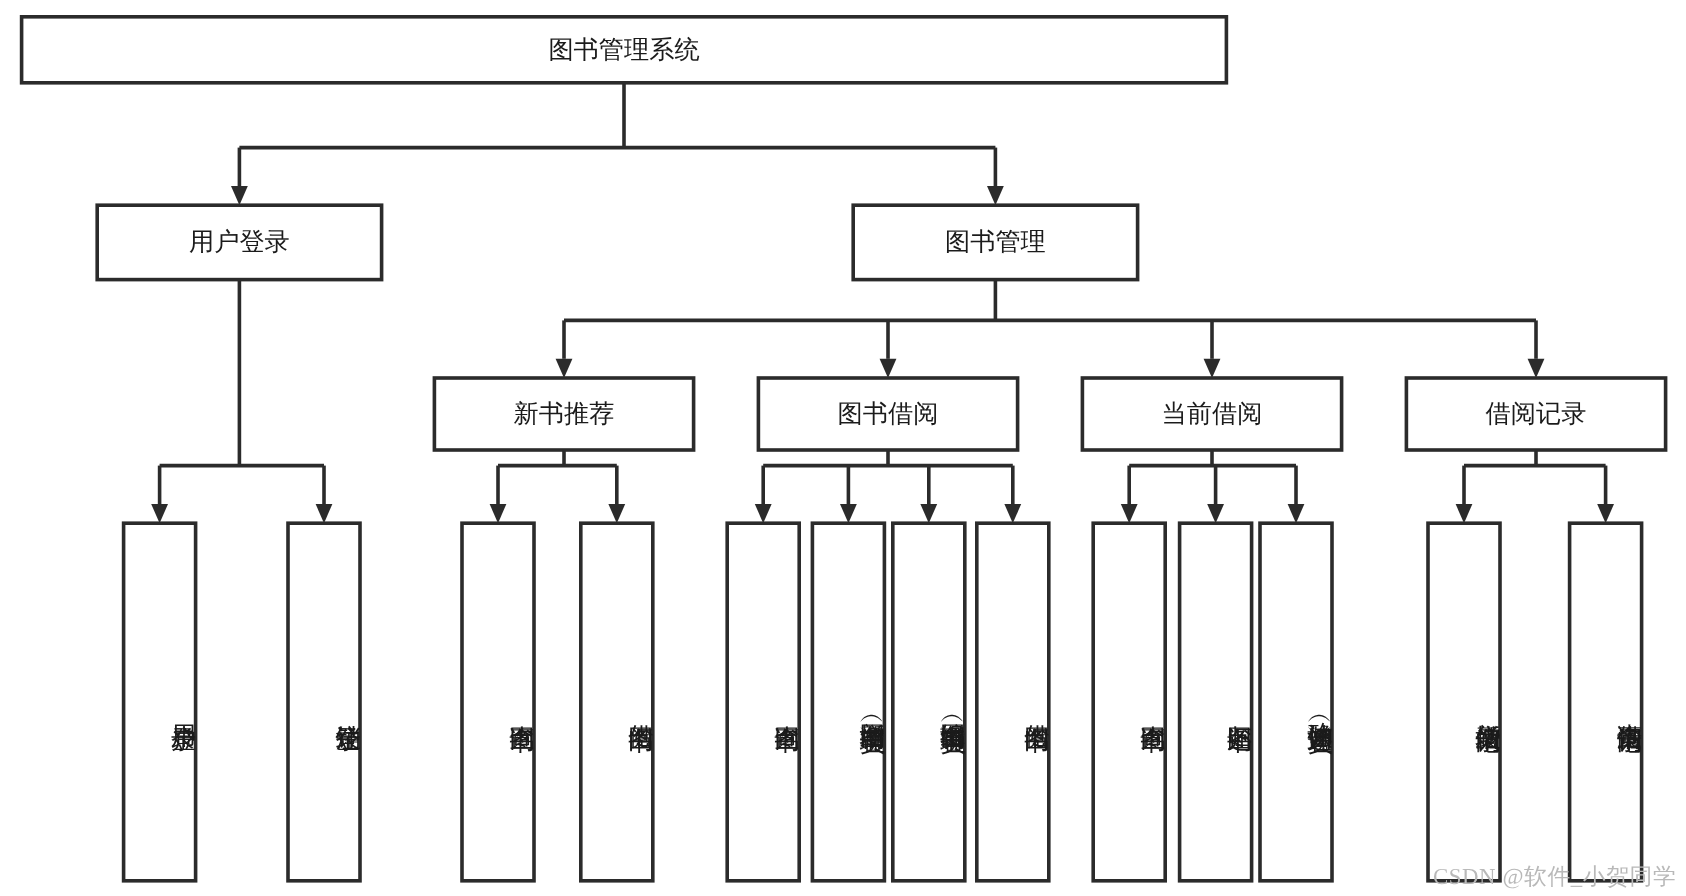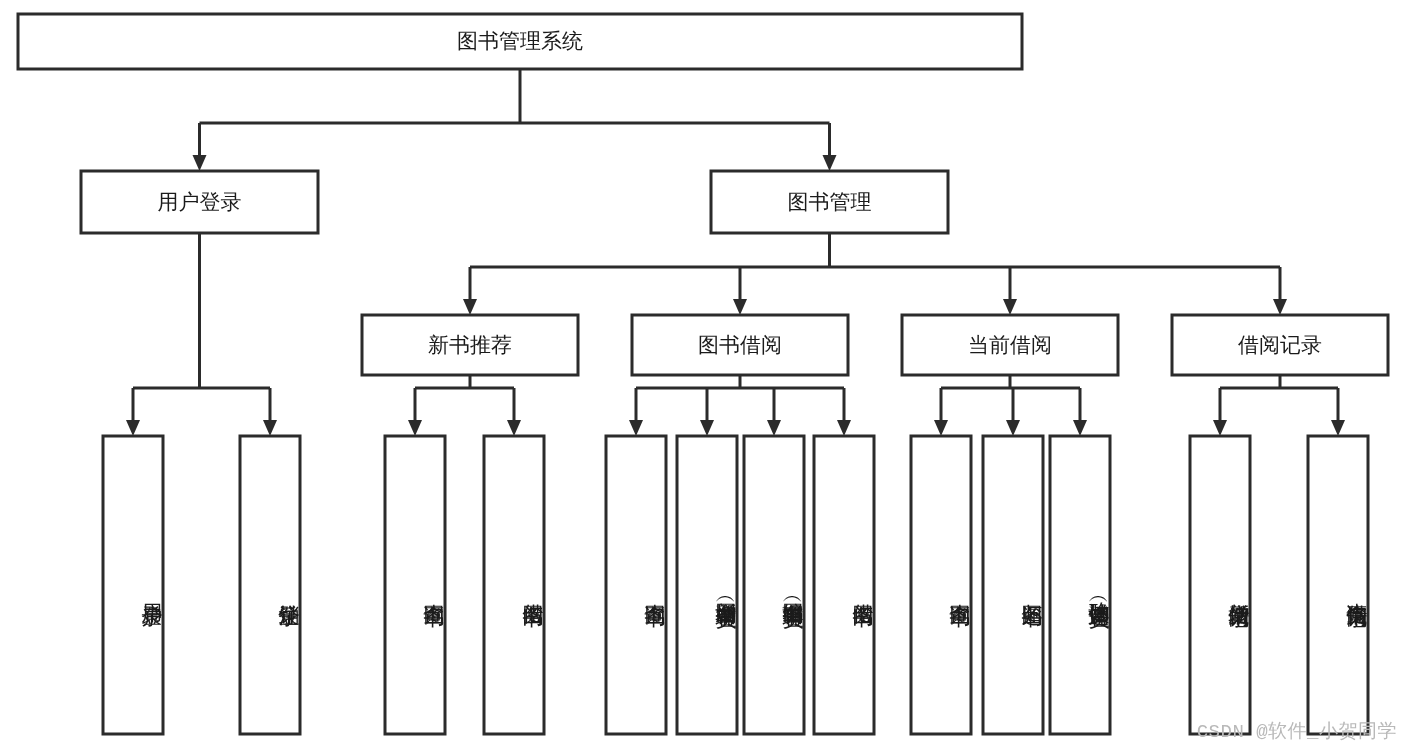--- a/index.html
+++ b/index.html
@@ -61,21 +61,21 @@
     white-space: nowrap;
     display: flex;
     align-items: flex-start;
     justify-content: center;
     pointer-events: none;
   }
   #watermark {
     position: absolute;
     right: 8px;
     bottom: 3px;
-    font-family: Liberation Mono, monospace;
+    font-family: Liberation Serif, serif;
     font-size: 19px;
     color: #b9b9b9;
     white-space: nowrap;
     letter-spacing: 0.5px;
   }
 </style>
 </head>
 <body>
 
 <div id="diagram-root">

